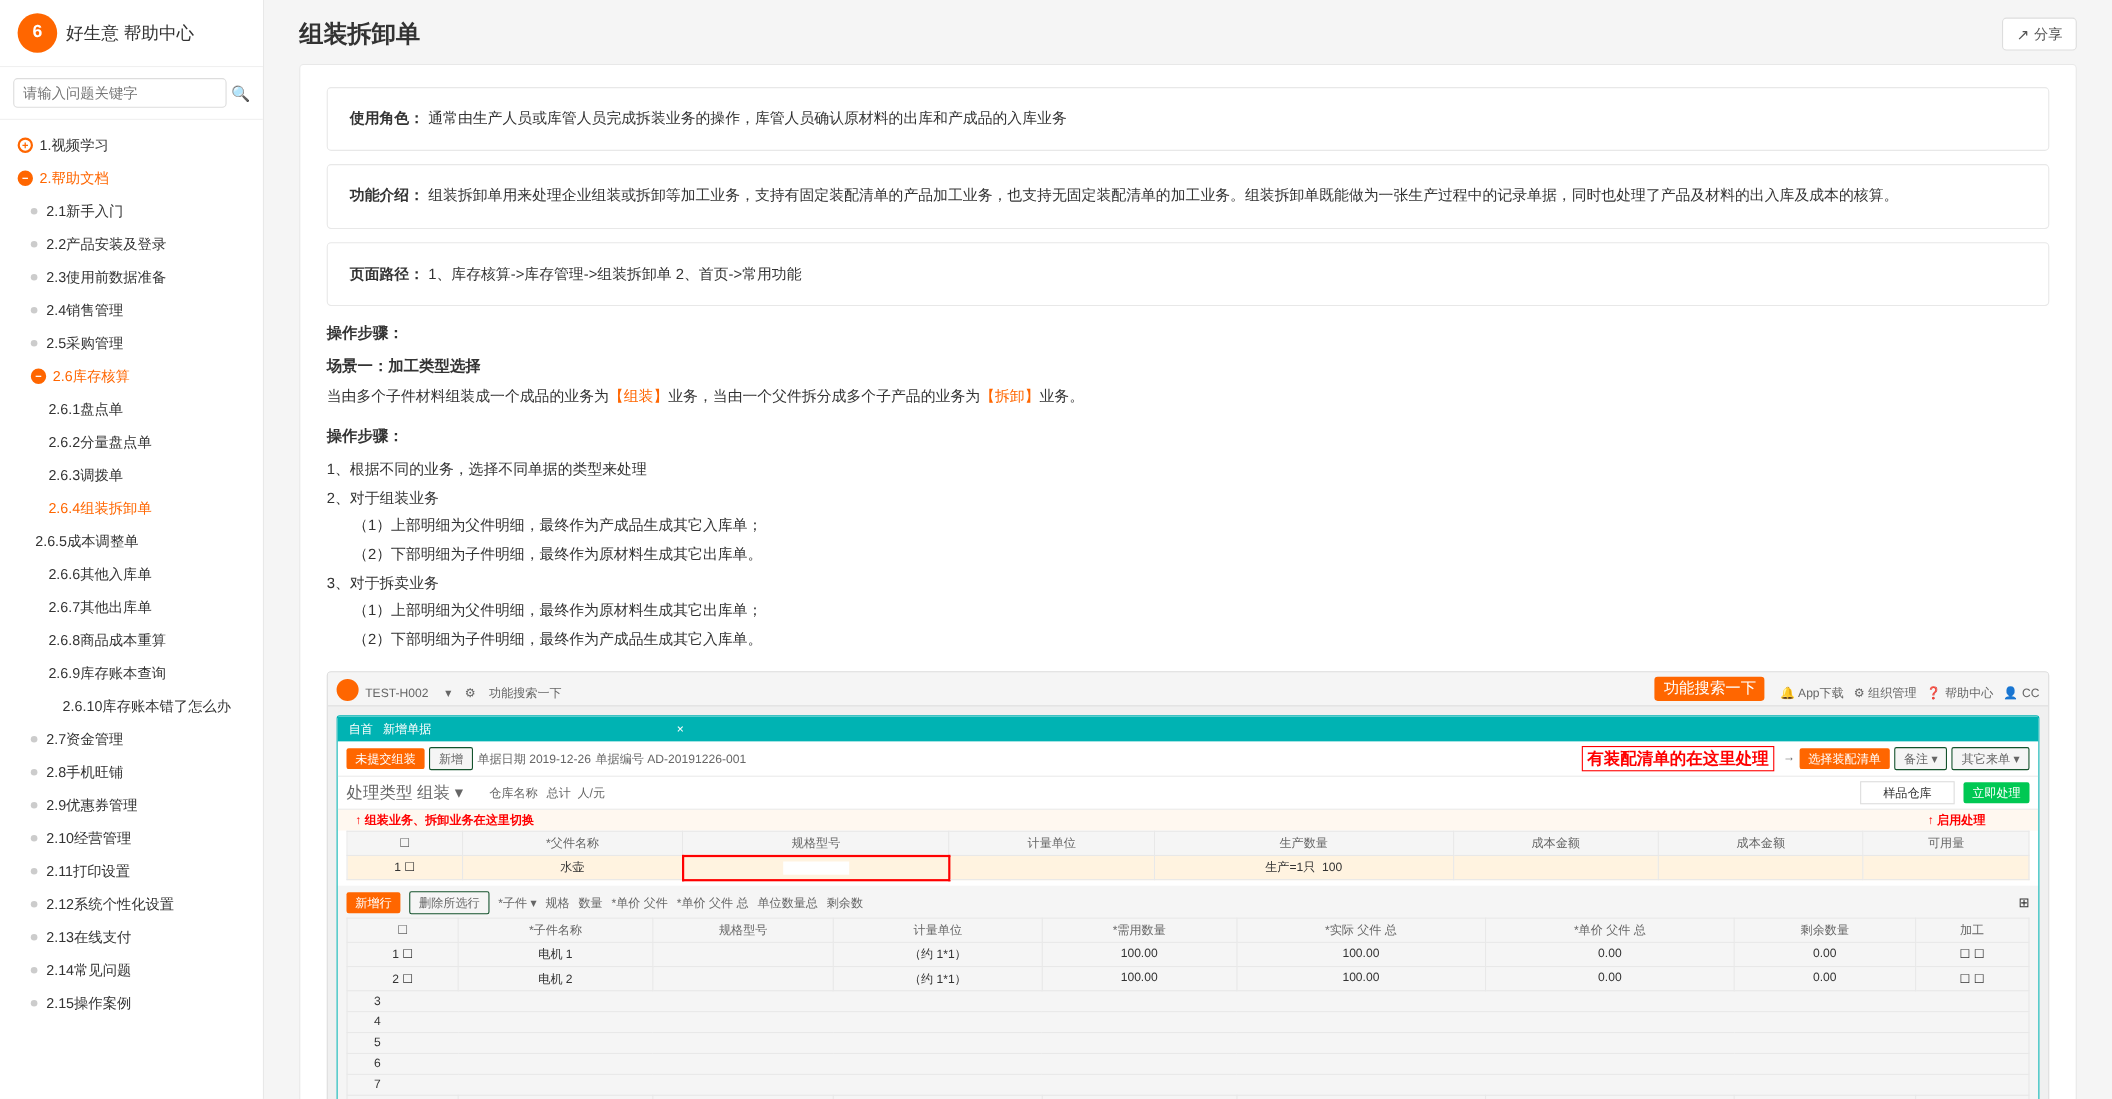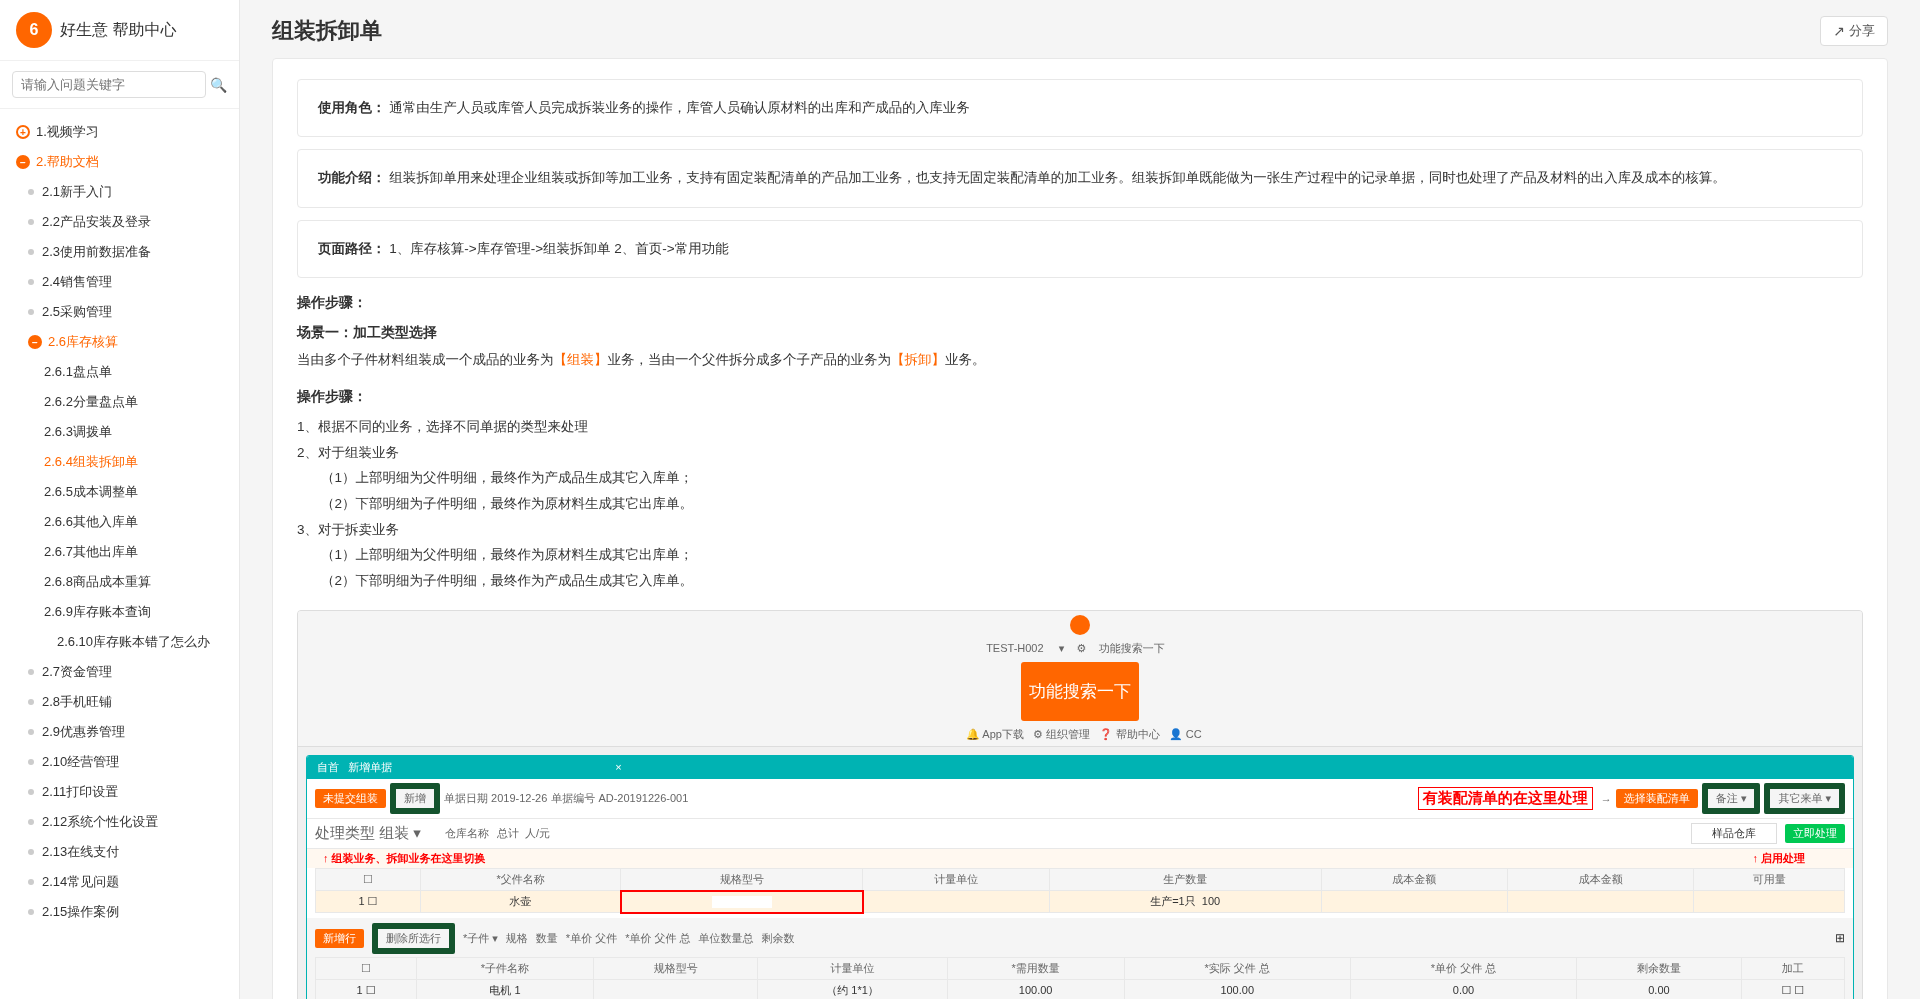--- a/index.html
+++ b/index.html
@@ -170,29 +170,28 @@
       min-height: 260px;
       position: relative;
       overflow: hidden;
     }
     
     .fake-bar {
       background: #f5f5f5;
       border-bottom: 1px solid #ddd;
       padding: 4px 8px;
       display: flex;
-      align-items: center;
+      align-items: flex-end;
       gap: 6px;
       font-size: 11px;
       color: #666;
-      flex-direction: column;
     }
     .fake-bar .bar-logo { width: 20px; height: 20px; background: #ff6600; border-radius: 50%; display: inline-block; }
     .fake-bar .bar-text { flex: 1; }
-    .fake-bar .bar-btn { background: #ff6600; color: #fff; padding: 18px 8px; border-radius: 3px; font-size: 17px; }
+    .fake-bar .bar-btn { background: #ff6600; color: #fff; padding: 2px 8px; border-radius: 3px; font-size: 14px; }
 
     .fake-app-window {
       margin: 0;
       background: #fff;
       border: 1px solid #00b3b3;
       border-radius: 3px;
       overflow: hidden;
       font-size: 11px;
     }
     .fake-app-titlebar {
@@ -205,21 +204,21 @@
     }
     .fake-app-toolbar {
       background: #fff;
       border-bottom: 1px solid #e8e8e8;
       padding: 4px 8px;
       display: flex;
       align-items: center;
       gap: 8px;
     }
     .fake-btn-orange { background: #ff6600; color: #fff; padding: 2px 8px; border-radius: 2px; font-size: 11px; white-space: nowrap; }
-    .fake-btn-gray { background: #f5f5f5; color: #666; padding: 2px 8px; border-radius: 2px; font-size: 11px; border: 6px solid #14532d; white-space: nowrap; }
+    .fake-btn-gray { background: #f5f5f5; color: #666; padding: 2px 8px; border-radius: 2px; font-size: 11px; border: 1px solid #14532d; white-space: nowrap; }
     .fake-btn-green { background: #00c853; color: #fff; padding: 2px 8px; border-radius: 2px; font-size: 11px; white-space: nowrap; }
 
     .fake-table { width: 100%; border-collapse: collapse; font-size: 11px; }
     .fake-table th { background: #f5f5f5; border: 1px solid #e8e8e8; padding: 3px 6px; color: #666; font-weight: normal; text-align: center; }
     .fake-table td { border: 1px solid #e8e8e8; padding: 3px 6px; color: #333; text-align: center; }
     .fake-table tr.highlight-row td { background: #fff3e0; }
 
     .main-wrapper {
       background: #fff;
       border: 1px solid #e8e8e8;
@@ -282,21 +281,21 @@
     </div>
     <div class="nav-item" style="padding-left:44px;">
       <span>2.6.2分量盘点单</span>
     </div>
     <div class="nav-item" style="padding-left:44px;">
       <span>2.6.3调拨单</span>
     </div>
     <div class="nav-item active" style="padding-left:44px;color:#ff6600;">
       <span>2.6.4组装拆卸单</span>
     </div>
-    <div class="nav-item" style="padding-left:44px;">
+    <div class="nav-item" style="padding-left:32px;">
       <span>2.6.5成本调整单</span>
     </div>
     <div class="nav-item" style="padding-left:44px;">
       <span>2.6.6其他入库单</span>
     </div>
     <div class="nav-item" style="padding-left:44px;">
       <span>2.6.7其他出库单</span>
     </div>
     <div class="nav-item" style="padding-left:44px;">
       <span>2.6.8商品成本重算</span>

